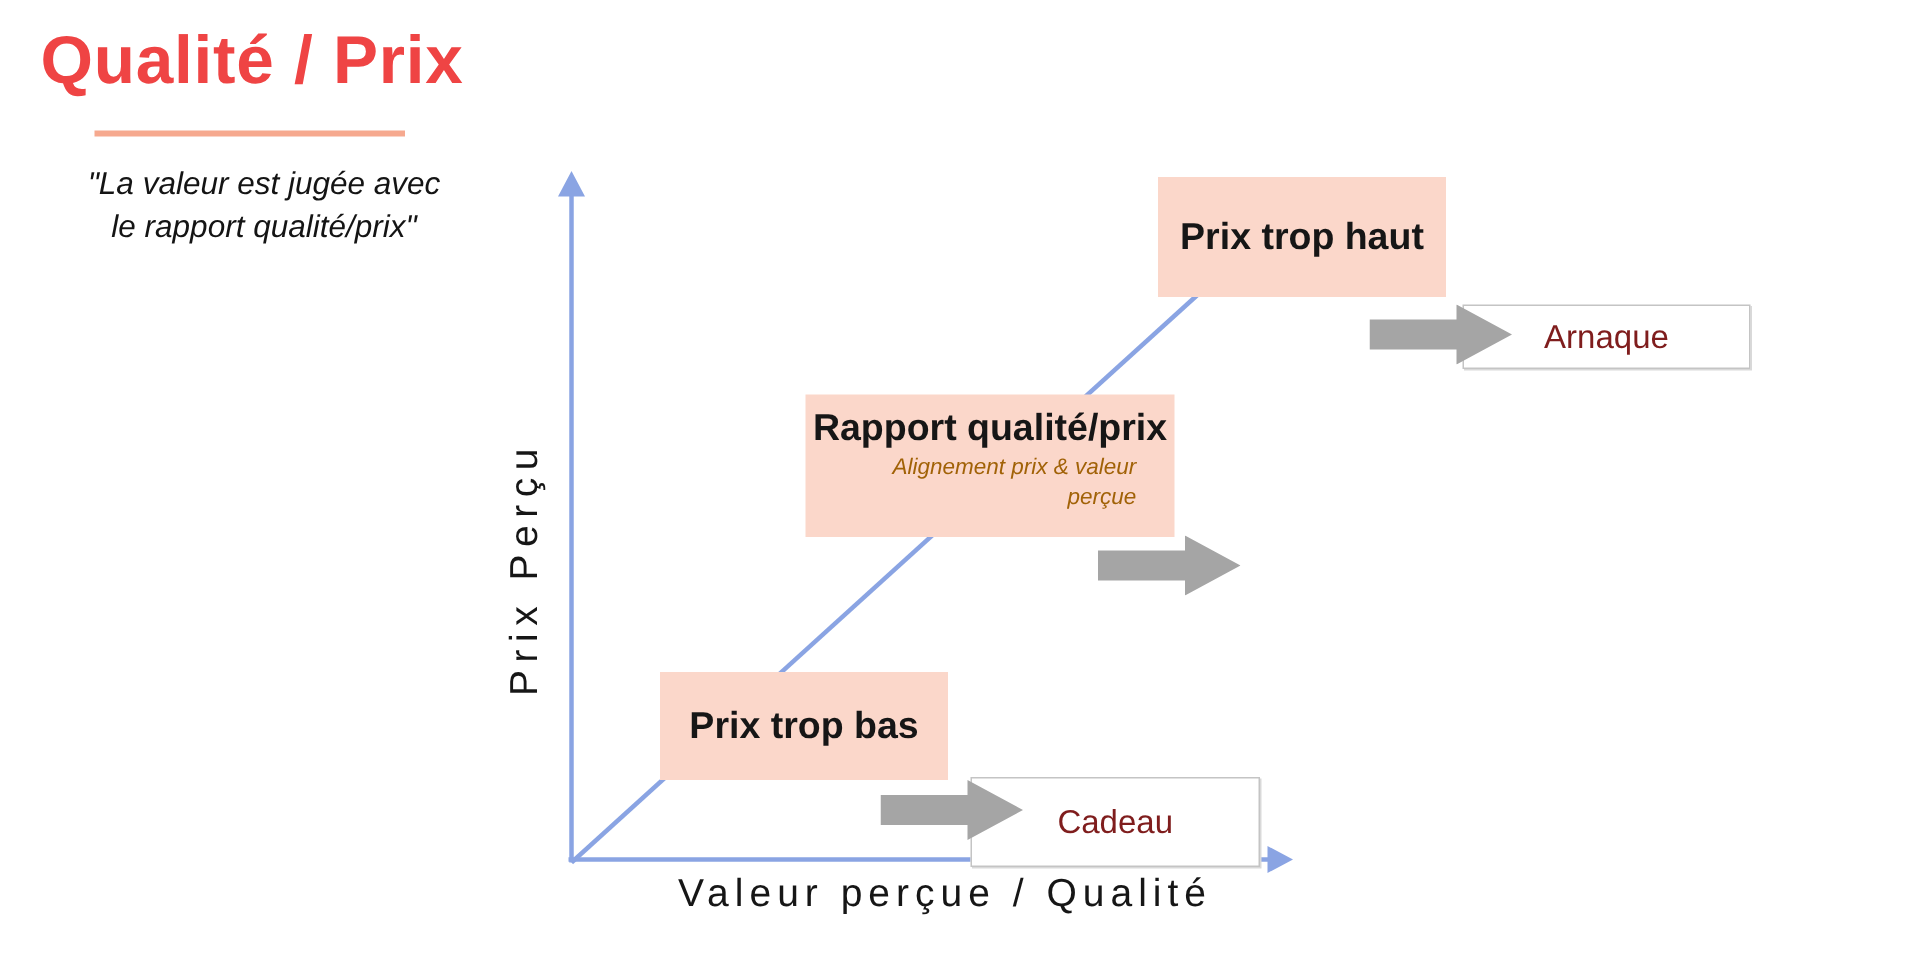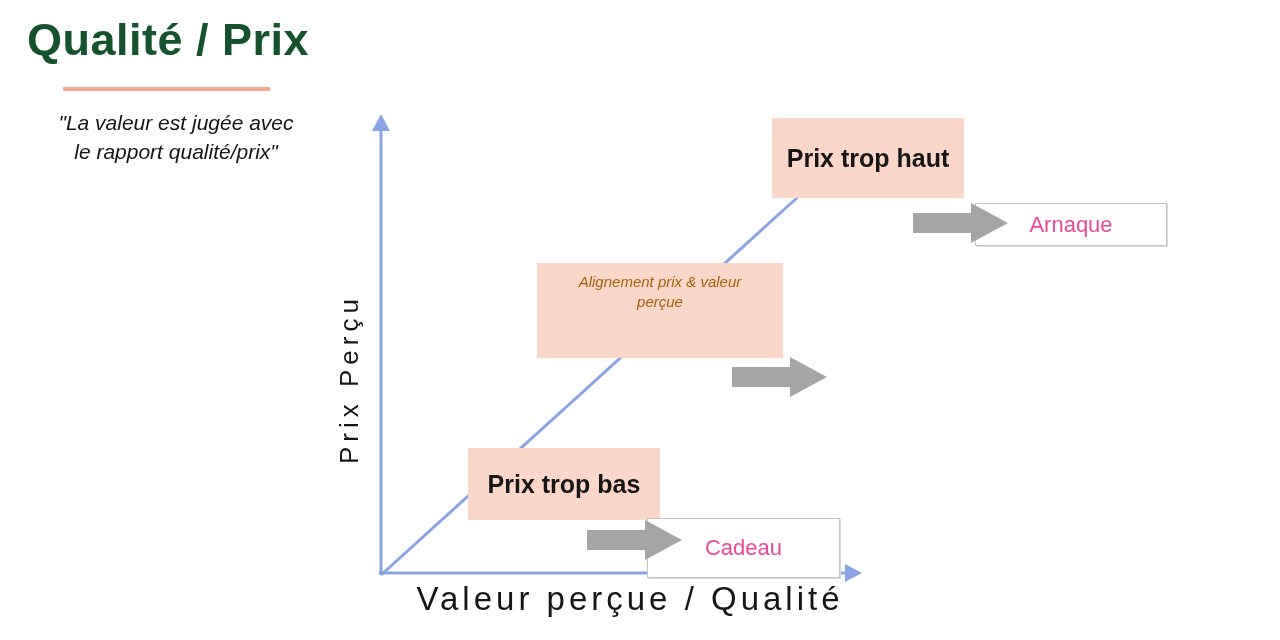--- a/index.html
+++ b/index.html
@@ -1,49 +1,49 @@
 <!DOCTYPE html>
 <html><head>
 <meta charset="utf-8">
 <style>
   html,body{margin:0;padding:0;background:#ffffff;}
   body{font-family:"Liberation Sans","DejaVu Sans",sans-serif;color:#1c1c1c;}
   .canvas{position:relative;width:1280px;height:640px;background:#ffffff;overflow:hidden;}
 
   
-  .title{position:absolute;left:27px;top:14px;font-size:45px;font-weight:700;letter-spacing:.5px;color:#14532d;}
+  .title{position:absolute;left:27px;top:14px;font-size:45px;font-weight:700;letter-spacing:.5px;color:#ef4444;}
   .title-underline{position:absolute;left:63px;top:87px;width:207px;height:4px;background:#f6a98f;}
   .quote{position:absolute;left:18px;top:108px;width:316px;text-align:center;
          font-size:21px;font-style:italic;font-weight:500;line-height:29px;color:#141414;}
 
   
   .axes-svg{position:absolute;left:0;top:0;z-index:1;}
 
   
   .y-axis-label{position:absolute;left:170px;top:363px;width:360px;height:32px;
                 transform:rotate(-90deg);text-align:center;
                 font-size:26px;font-weight:500;letter-spacing:5px;color:#161616;}
   .x-axis-label{position:absolute;left:380px;top:580px;width:500px;text-align:center;
-                font-size:33px;font-weight:500;letter-spacing:4px;color:#161616;}
+                font-size:26px;font-weight:500;letter-spacing:4px;color:#161616;}
 
   
   .node{position:absolute;z-index:2;background:#fbd7ca;display:flex;flex-direction:column;
-        align-items:center;justify-content:center;text-align:center;}
+        align-items:center;justify-content:center;text-align:right;}
   .node-label{font-size:25px;font-weight:600;color:#161616;line-height:30px;}
   .node-sublabel{font-size:15px;font-style:italic;font-weight:500;color:#a16207;
                  line-height:20px;width:195px;margin-top:2px;}
   .node-high{left:772px;top:118px;width:192px;height:80px;}
   .node-mid{left:537px;top:263px;width:246px;height:95px;justify-content:flex-start;padding-top:7px;box-sizing:border-box;}
-  .node-low{left:440px;top:448px;width:192px;height:72px;margin-left:28px;}
+  .node-low{left:440px;top:448px;width:192px;height:72px;}
 
   
   .result{position:absolute;z-index:2;background:#ffffff;border:1px solid #c4c4c4;
           box-shadow:1px 1px 0 #d9d9d9;display:flex;align-items:center;justify-content:center;
           box-sizing:border-box;}
-  .result-label{font-size:22px;font-weight:500;color:#ec4899;}
+  .result-label{font-size:22px;font-weight:500;color:#7f1d1d;}
   .result-high{left:975px;top:203px;width:192px;height:43px;}
   .result-mid{left:795px;top:354px;width:192px;height:49px;}
   .result-low{left:647px;top:518px;width:193px;height:60px;}
 
   
   .arrow{position:absolute;z-index:3;width:95px;height:40px;}
   .arrow-high{left:913px;top:203px;}
   .arrow-mid{left:732px;top:357px;}
   .arrow-low{left:587px;top:520px;}
 </style>
@@ -71,20 +71,21 @@
   </svg>
 
   <div class="y-axis-label">Prix Perçu</div>
   <div class="x-axis-label">Valeur perçue / Qualité</div>
 
   <div class="node node-high">
     <div class="node-label">Prix trop haut</div>
   </div>
 
   <div class="node node-mid">
+    <div class="node-label">Rapport qualité/prix</div>
     <div class="node-sublabel">Alignement prix &amp; valeur perçue</div>
   </div>
 
   <div class="node node-low">
     <div class="node-label">Prix trop bas</div>
   </div>
 
   <div class="result result-high">
     <div class="result-label">Arnaque</div>
   </div>

